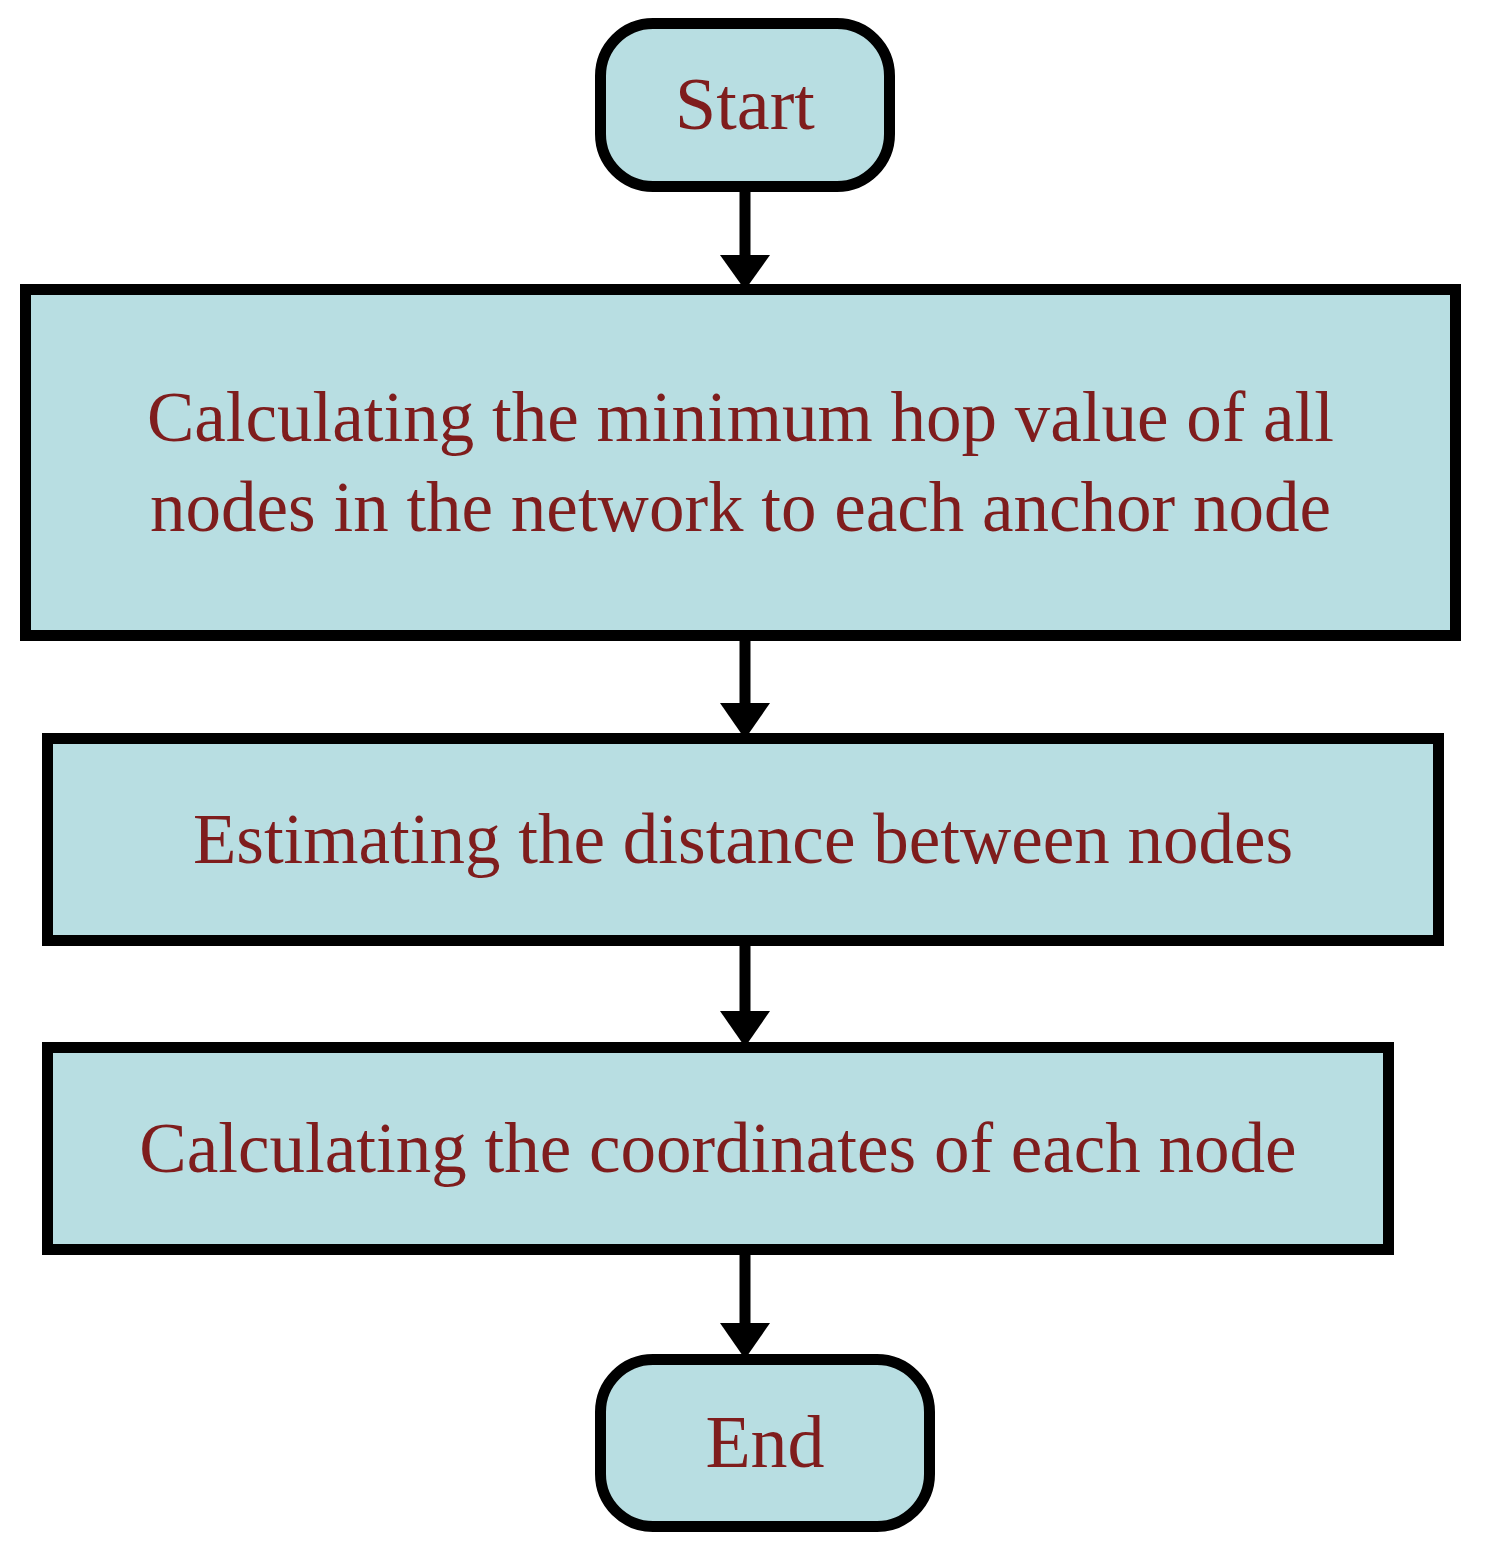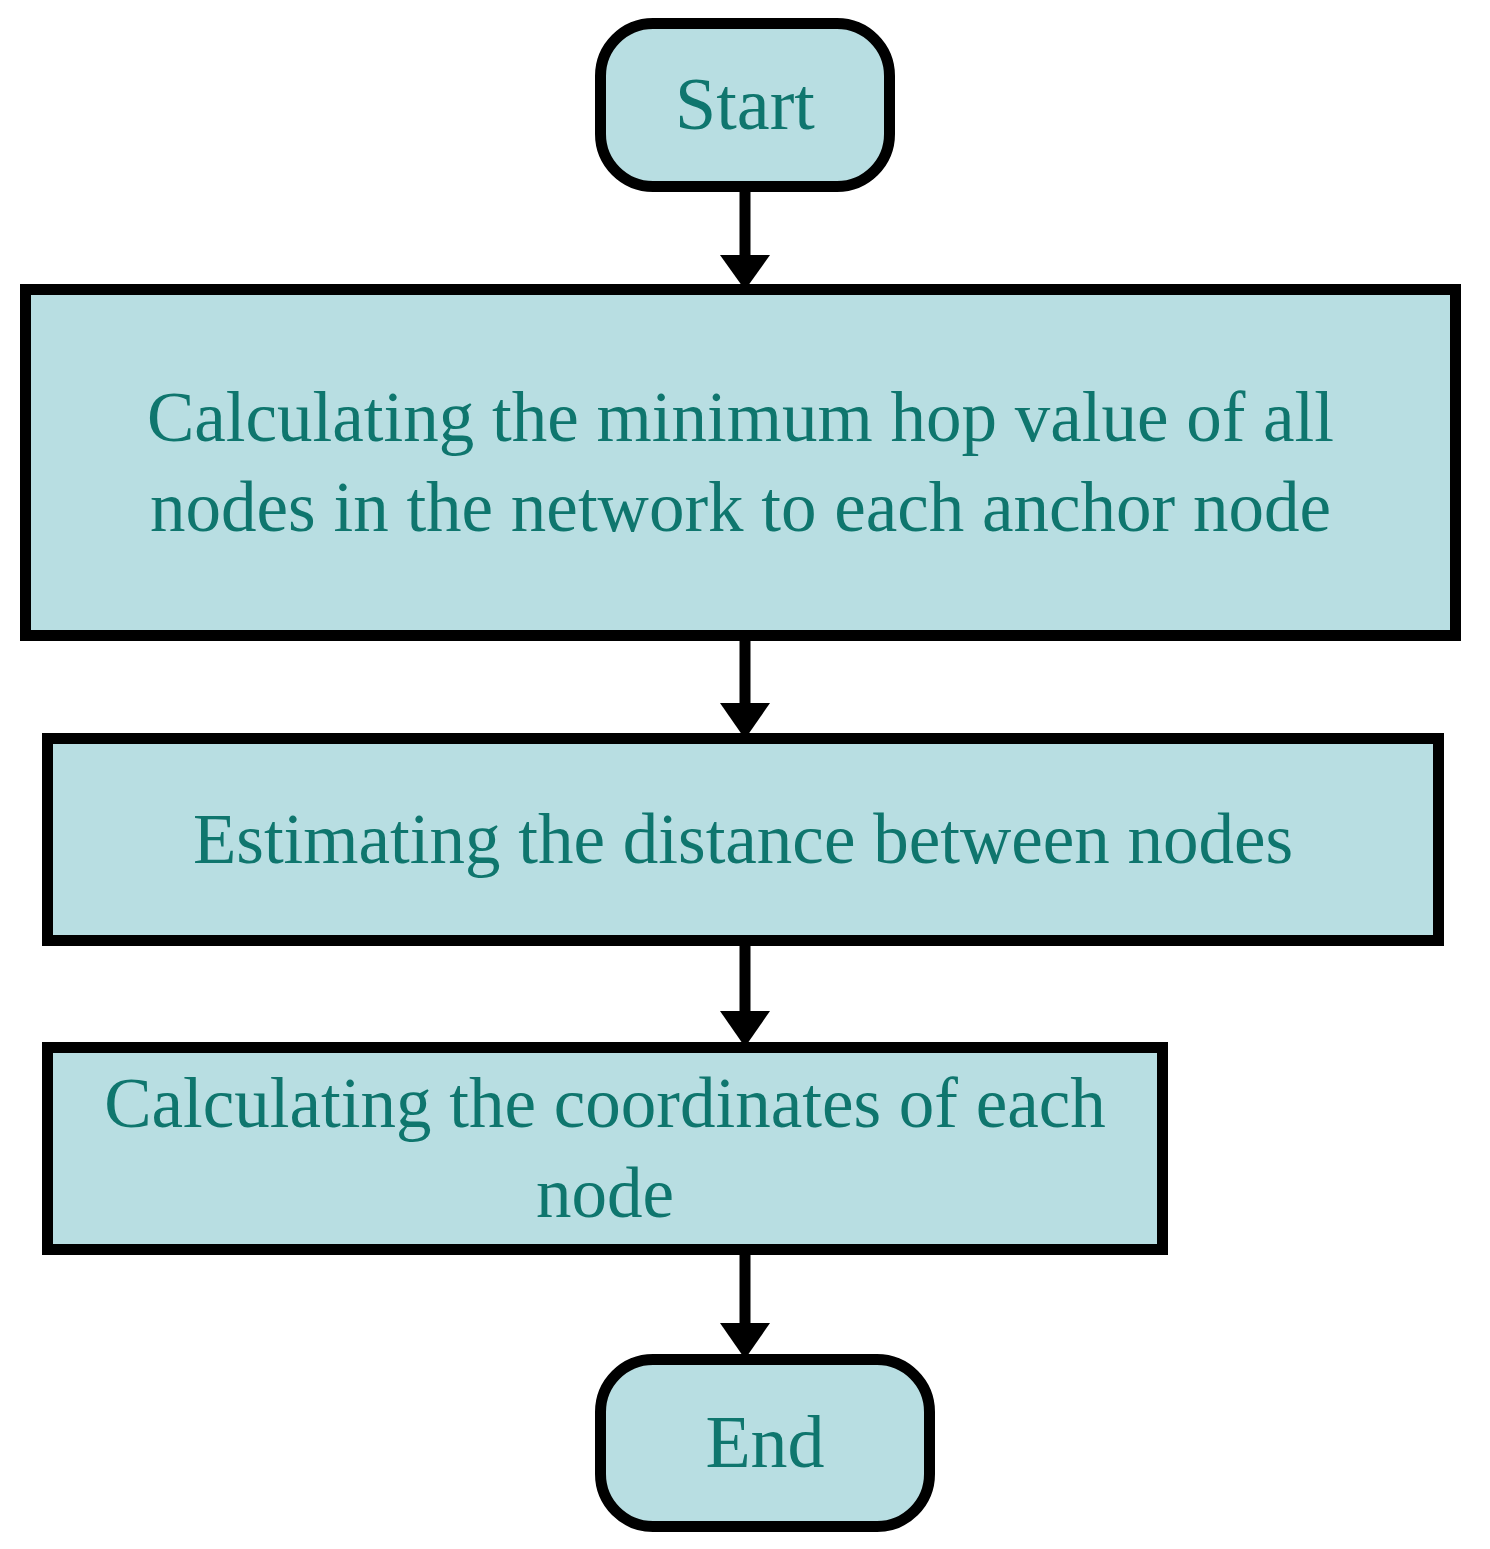--- a/index.html
+++ b/index.html
@@ -19,21 +19,21 @@
   }
   .node {
     position: absolute;
     box-sizing: border-box;
     background: #b8dee2;
     border: 11px solid #000000;
     display: flex;
     align-items: center;
     justify-content: center;
     text-align: center;
-    color: #0f766e;
+    color: #7f1d1d;
     line-height: 1.26;
   }
   .terminator {
     border-radius: 58px;
   }
   .process {
     border-radius: 0;
   }
 
   
@@ -56,21 +56,21 @@
     left: 42px;
     top: 733px;
     width: 1402px;
     height: 213px;
     font-size: 71px;
     padding: 0 26px;
   }
   #node-step3 {
     left: 42px;
     top: 1042px;
-    width: 1126px;
+    width: 1352px;
     height: 213px;
     font-size: 71px;
     padding: 0 26px;
     text-align: center;
   }
   #node-end {
     left: 595px;
     top: 1354px;
     width: 340px;
     height: 178px;

